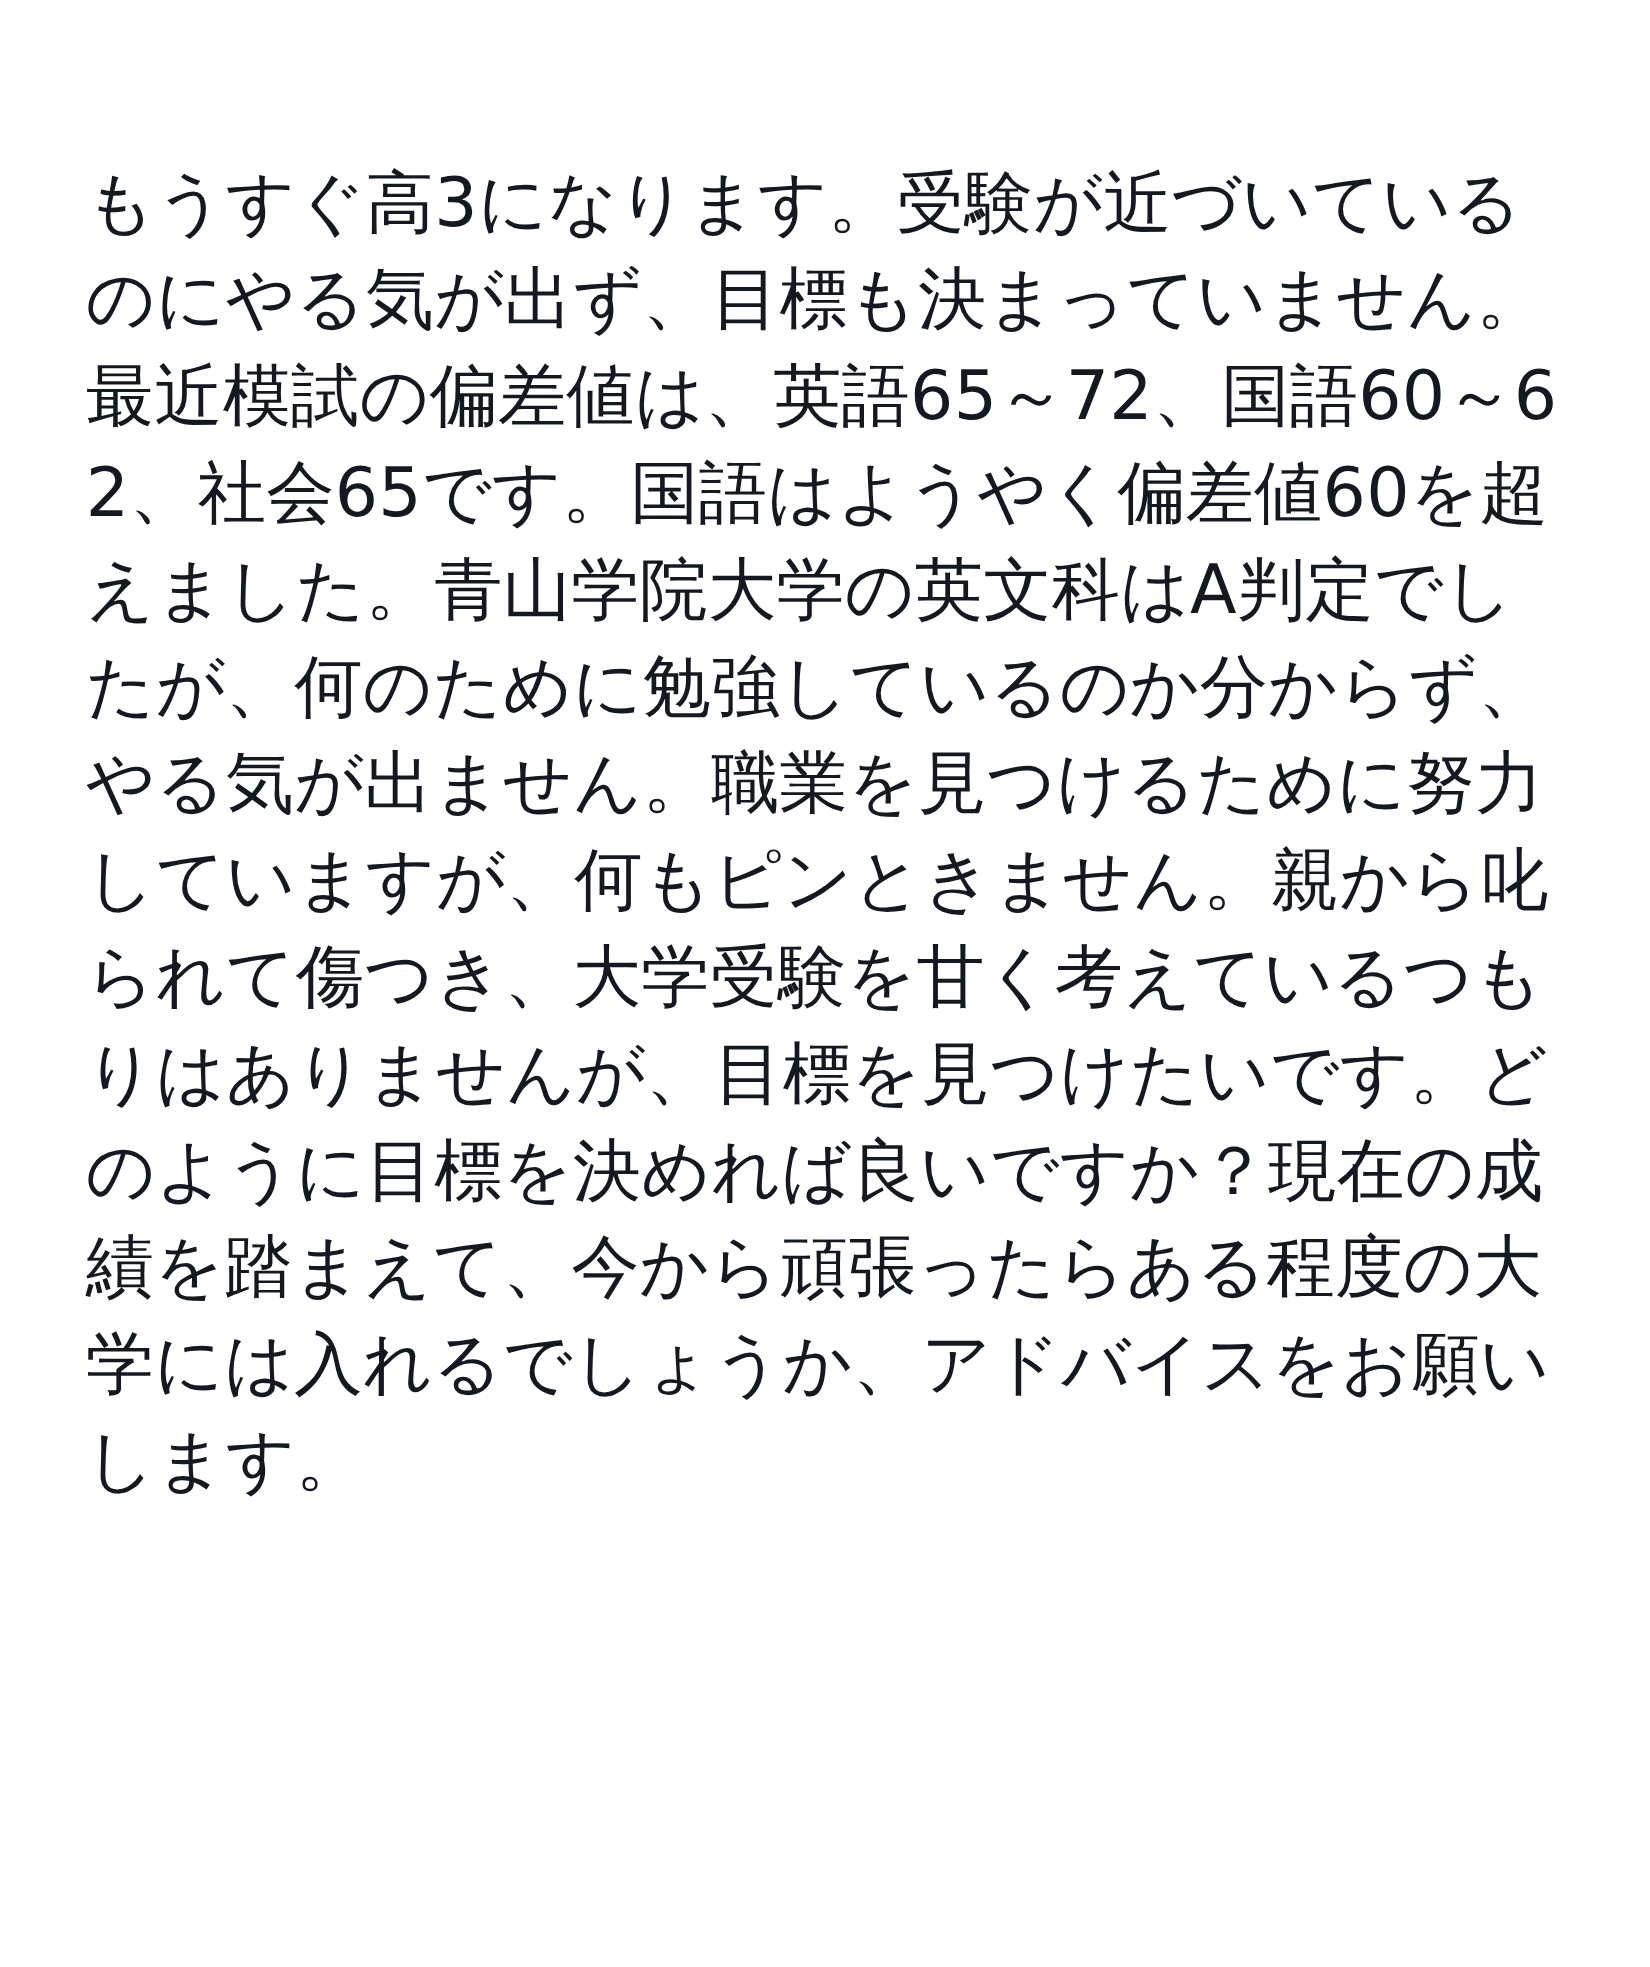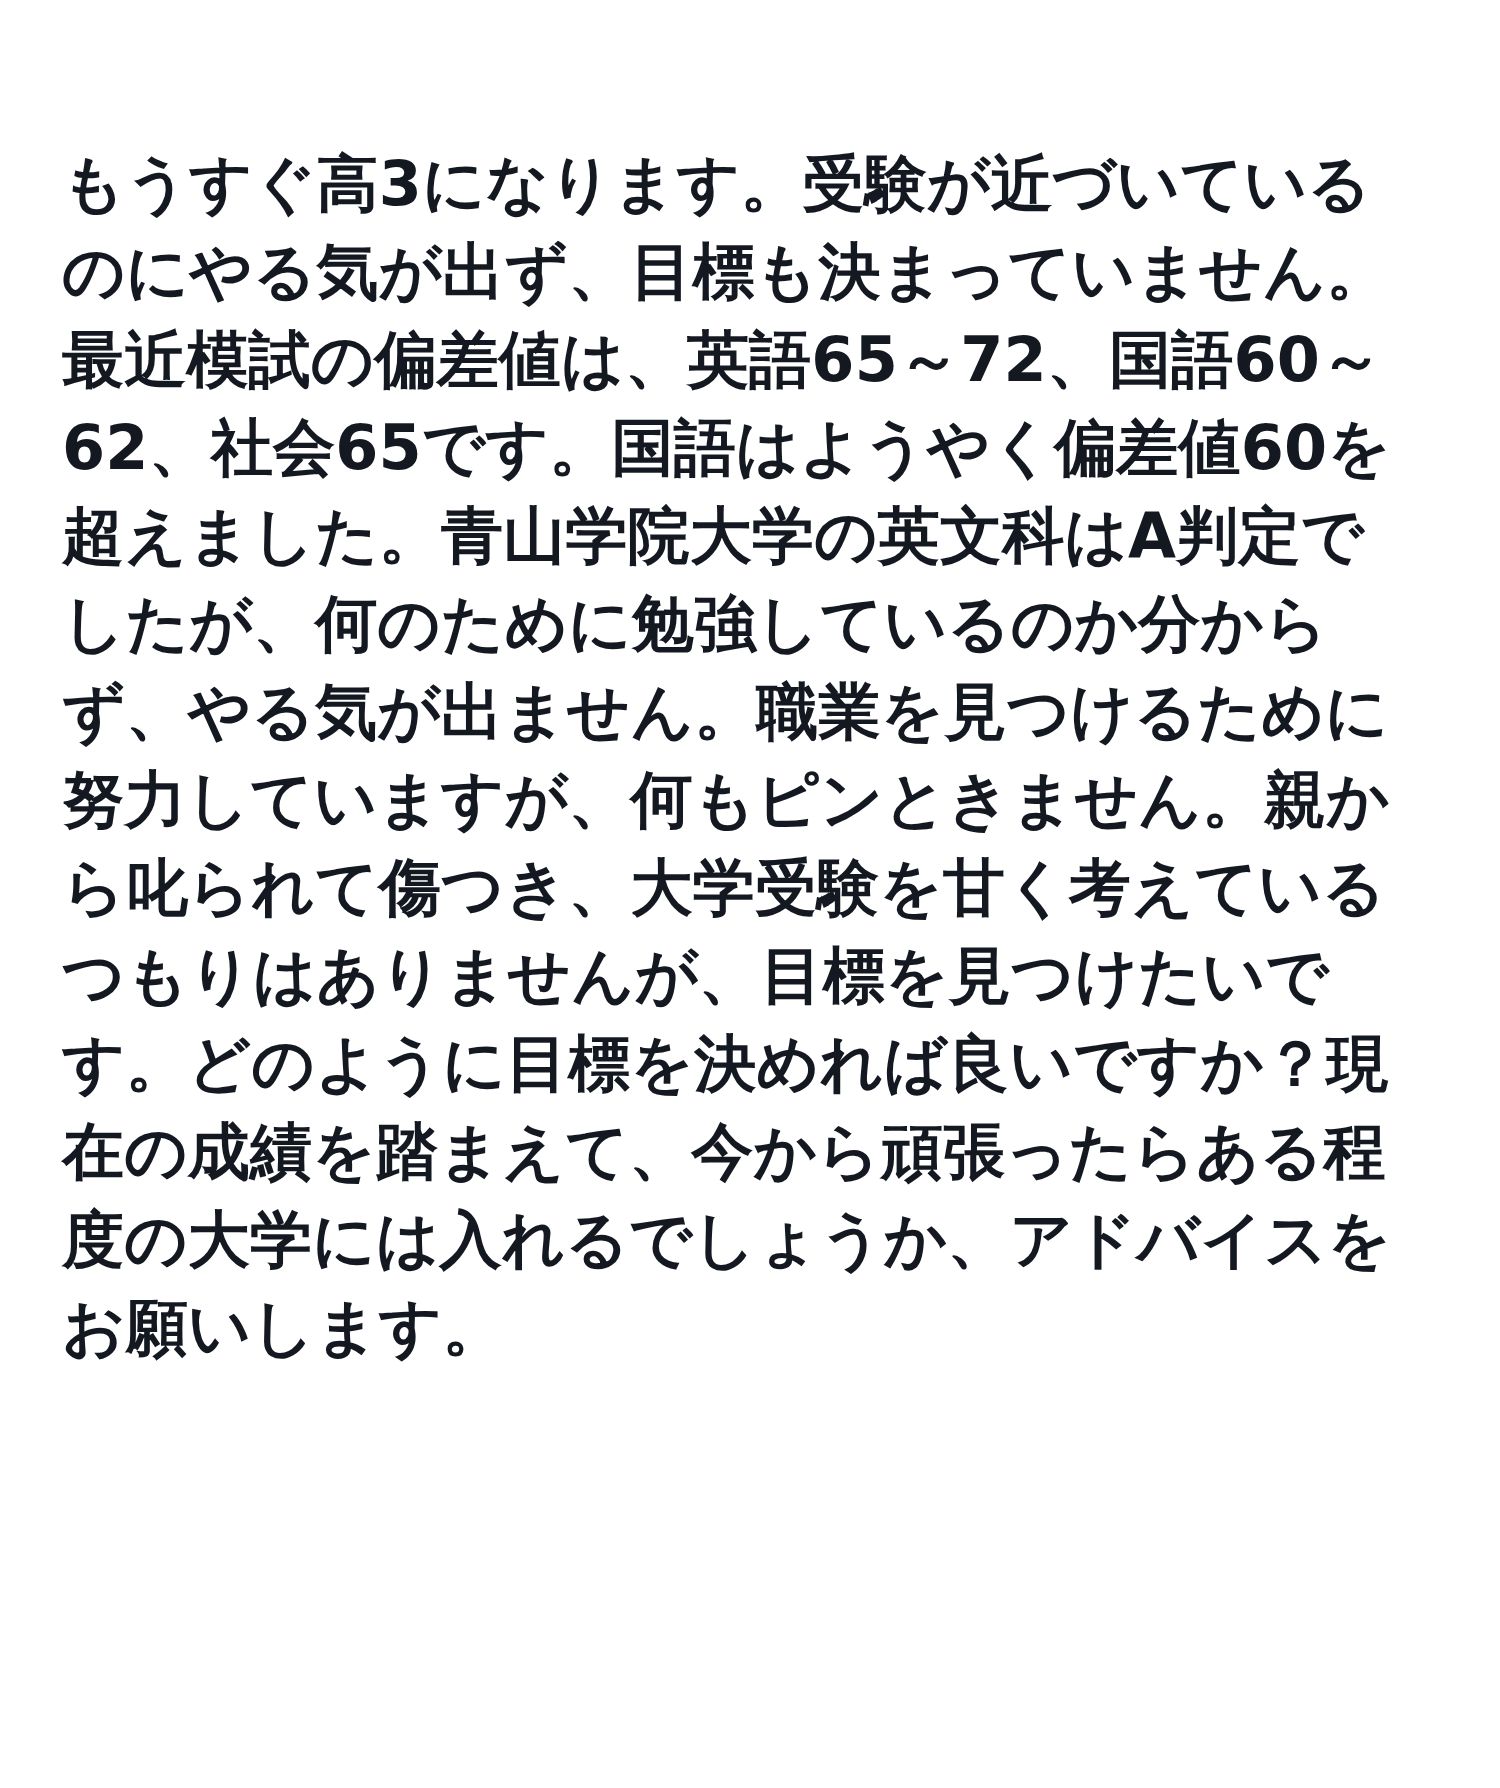--- a/index.html
+++ b/index.html
@@ -19,23 +19,24 @@
     background: #ffffff;
     padding: 78px 62px 40px 62px;
   }
   .question-body {
     font-family: "DejaVu Sans", "Liberation Sans", sans-serif;
     font-size: 62px;
     line-height: 1.42;
     color: #141820;
     letter-spacing: 0.2px;
     text-align: left;
-    font-weight: 700;
+    font-weight: 400;
     word-break: break-all;
     max-width: 1360px;
+    margin-left: 16px;
   }
 </style>
 </head>
 <body>
 
 <div class="page">
   <p class="question-body">もうすぐ高3になります。受験が近づいているのにやる気が出ず、目標も決まっていません。最近模試の偏差値は、英語65～72、国語60～62、社会65です。国語はようやく偏差値60を超えました。青山学院大学の英文科はA判定でしたが、何のために勉強しているのか分からず、やる気が出ません。職業を見つけるために努力していますが、何もピンときません。親から叱られて傷つき、大学受験を甘く考えているつもりはありませんが、目標を見つけたいです。どのように目標を決めれば良いですか？現在の成績を踏まえて、今から頑張ったらある程度の大学には入れるでしょうか、アドバイスをお願いします。</p>
 </div>
 
 </body></html>

